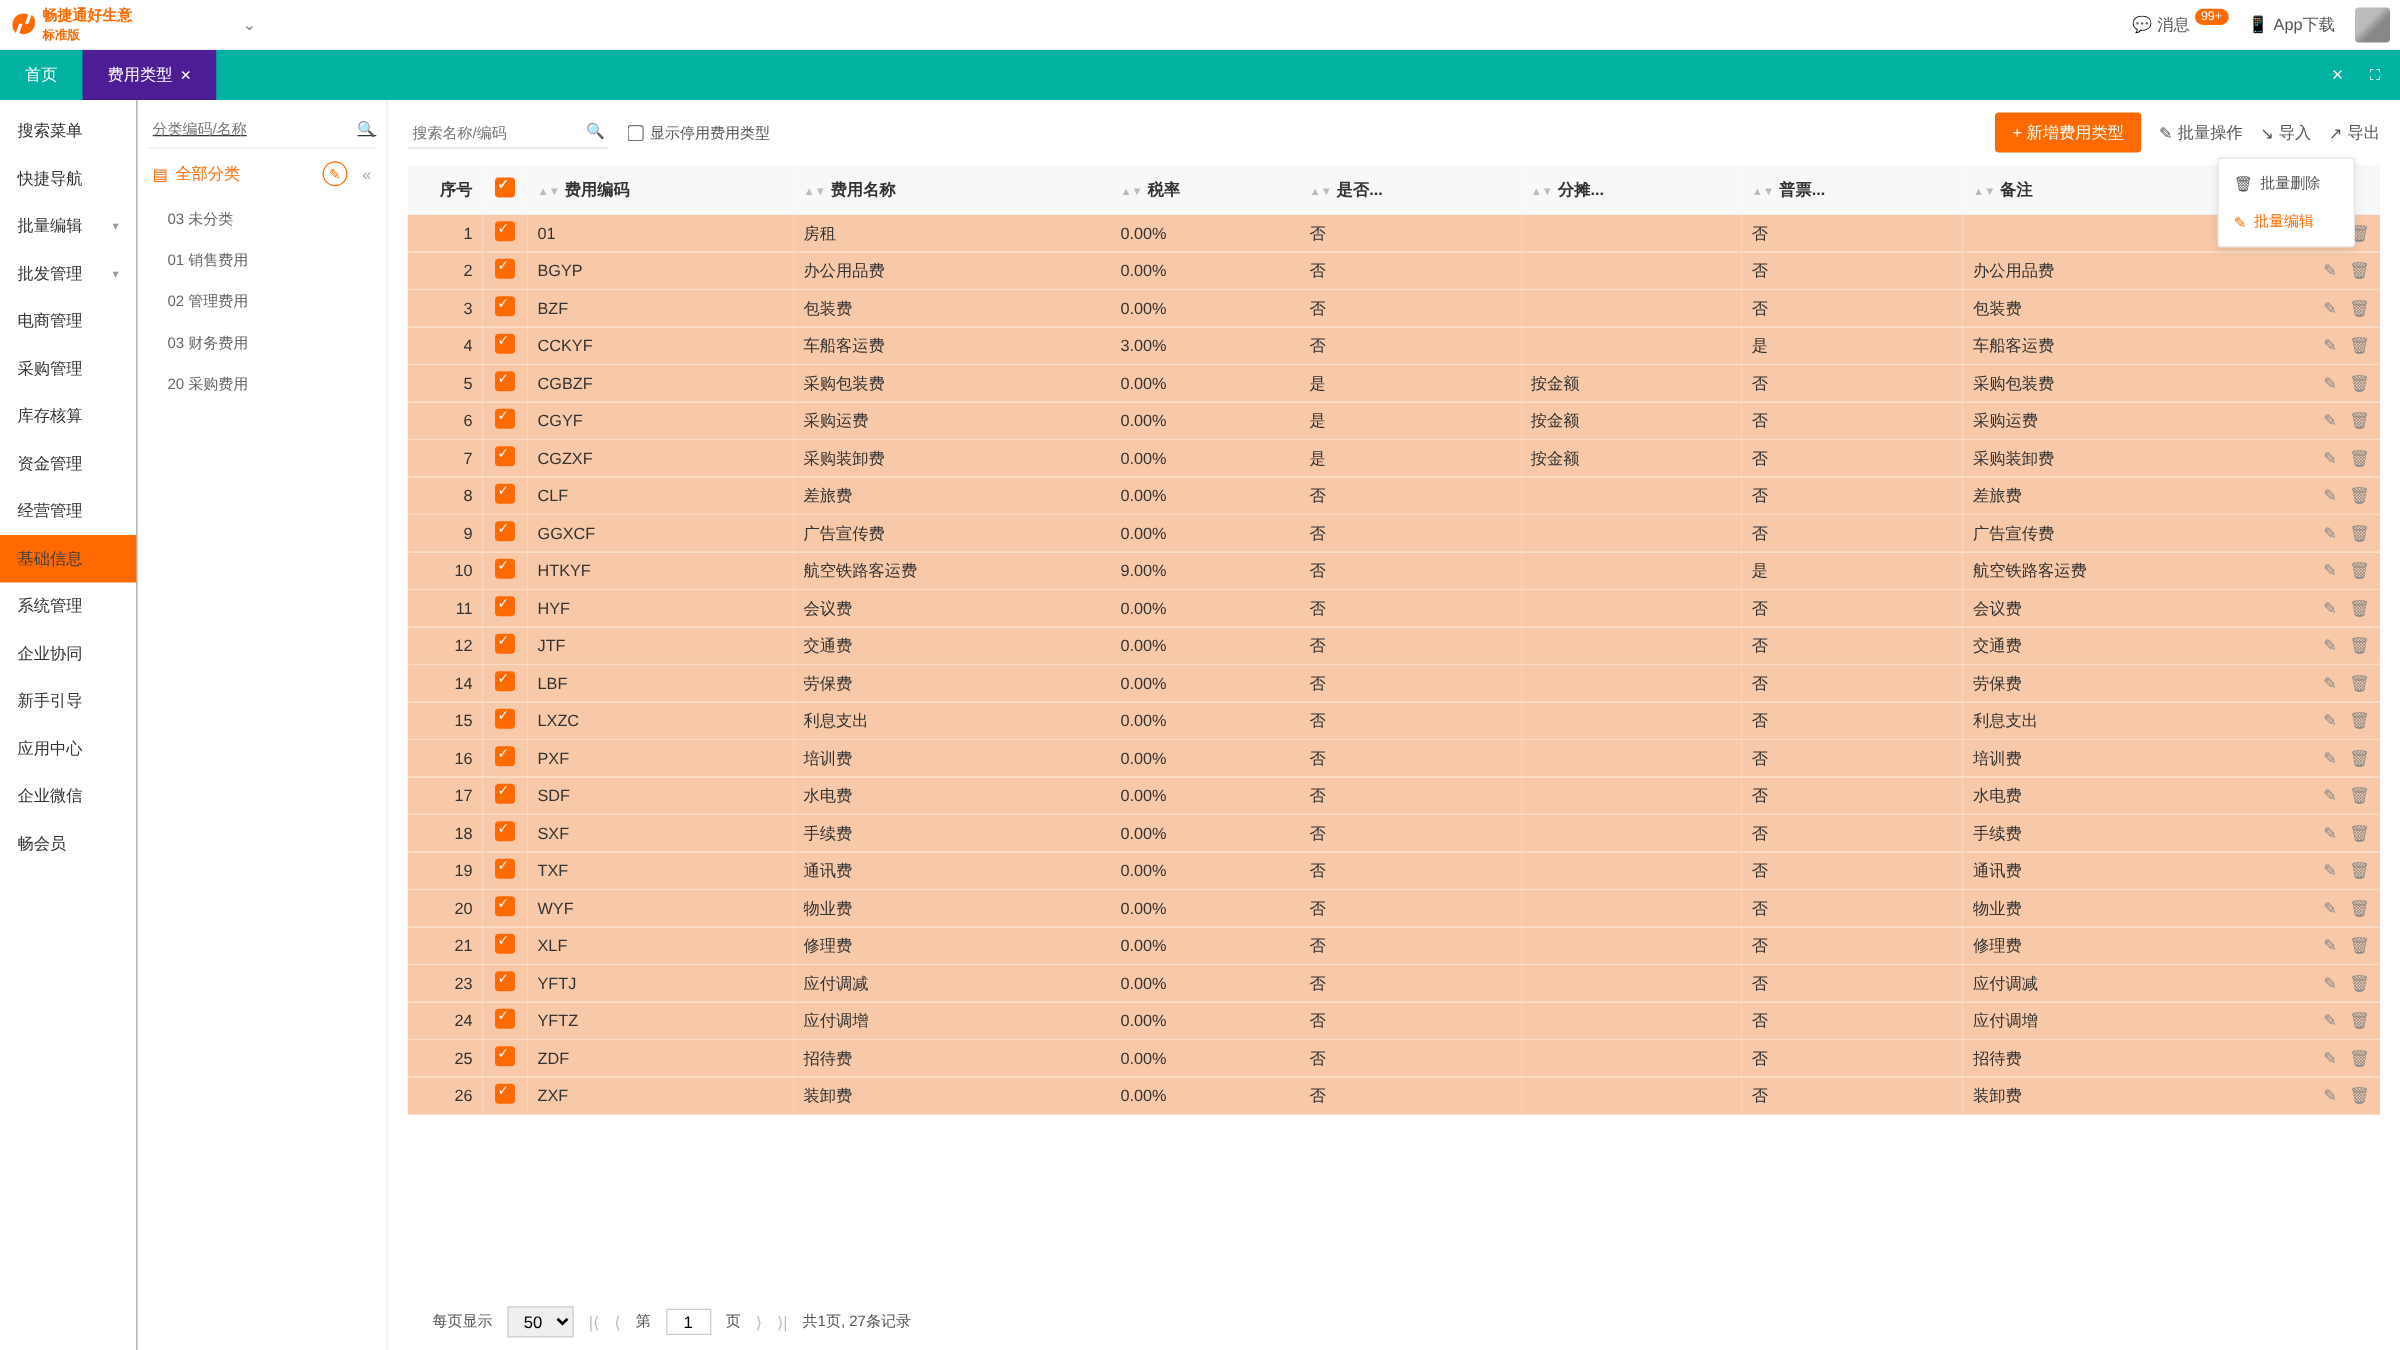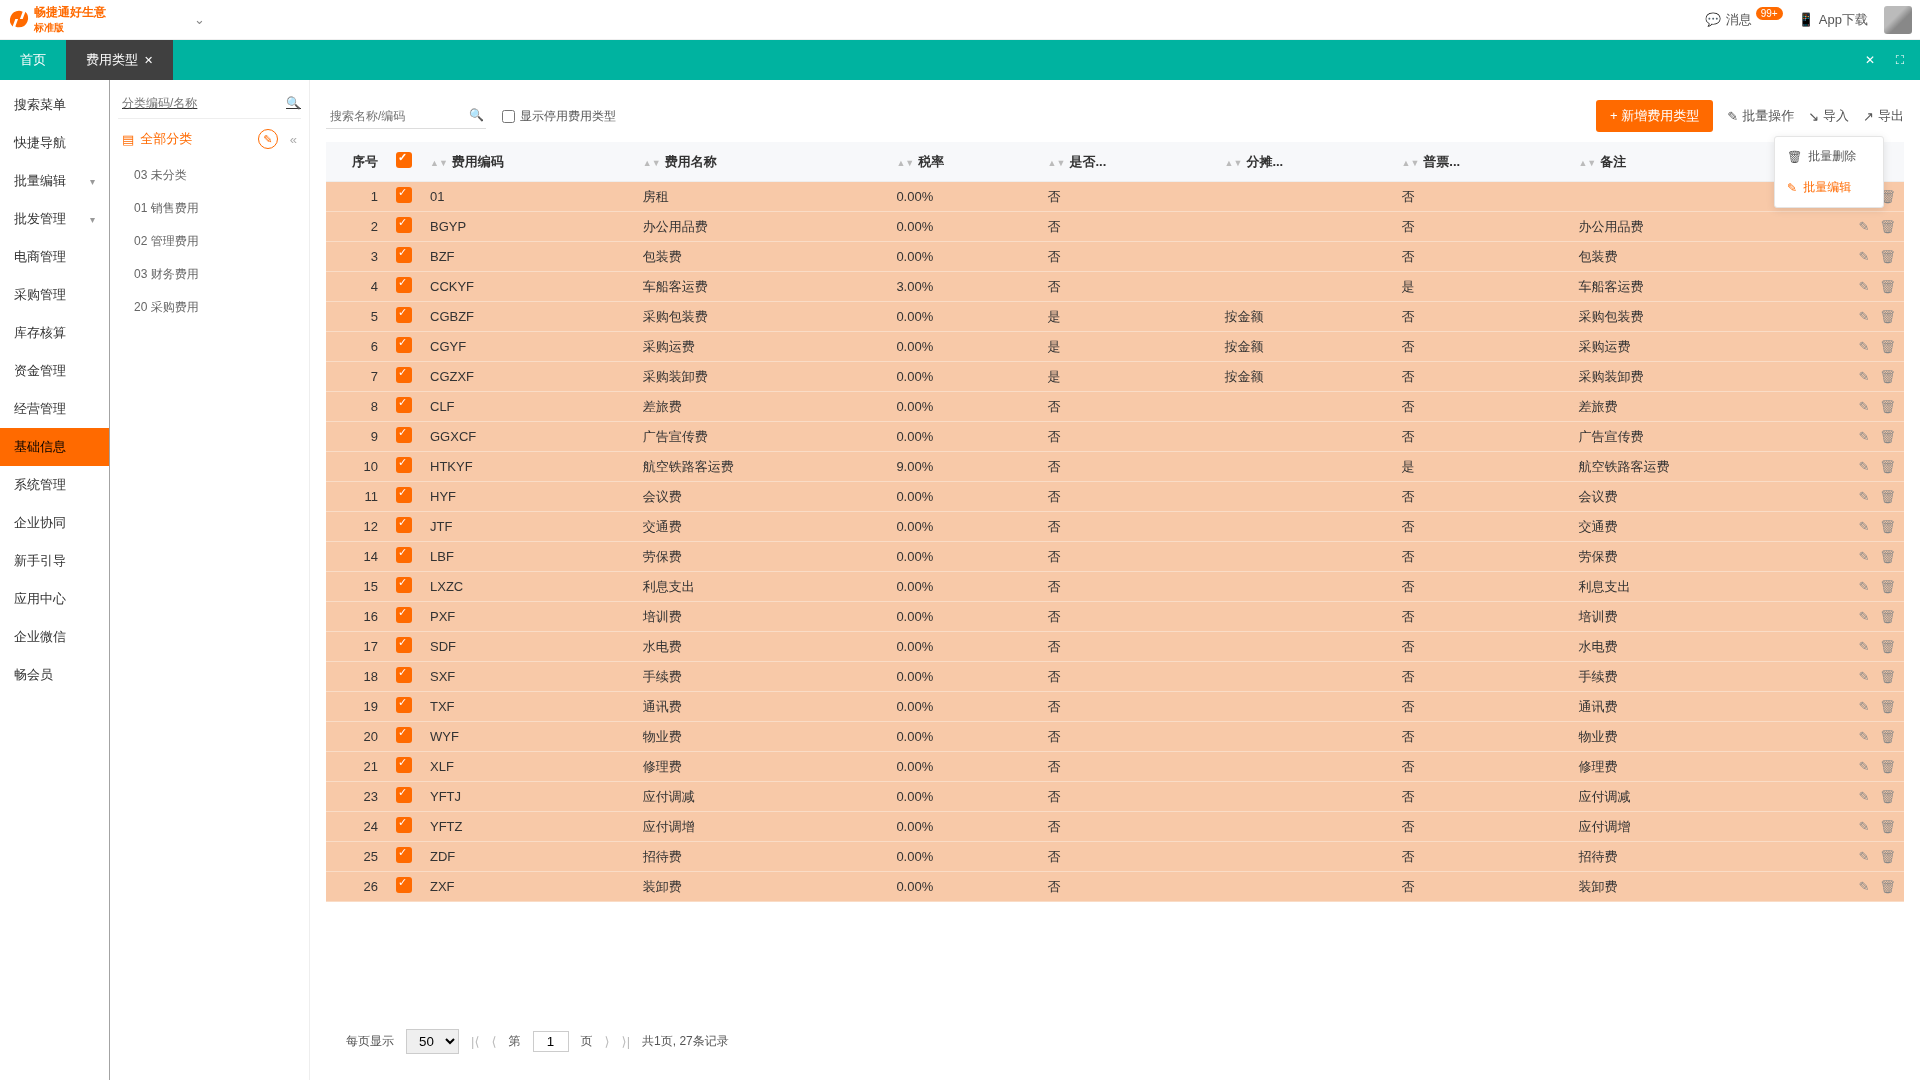--- a/index.html
+++ b/index.html
@@ -10,40 +10,40 @@
 .logo { display: flex; align-items: center; gap: 4px; color: #ff6a00; font-weight: bold; font-size: 12px; }
 .logo svg { fill: #ff6a00; }
 .logo-sub { font-size: 10px; color: #ff6a00; display: block; }
 .store { color: #888; font-size: 13px; margin-left: 20px; display: flex; align-items: center; gap: 6px; }
 .tb-right { display: flex; align-items: center; gap: 16px; font-size: 13px; color: #555; }
 .badge { background: #ff6a00; color: #fff; border-radius: 8px; font-size: 10px; padding: 1px 5px; position: relative; top: -6px; }
 .tb-item { display: flex; align-items: center; gap: 4px; cursor: pointer; }
 .avatar { width: 28px; height: 28px; background: linear-gradient(135deg,#bbb 40%,#888 60%); border-radius: 3px; }
 .tabsbar { background: #00b3a0; display: flex; align-items: center; position: relative; }
 .tab { padding: 0 20px; height: 40px; line-height: 40px; font-size: 13px; color: #fff; cursor: pointer; }
-.tab.active { background: #404040; }
+.tab.active { background: #4c1d95; }
 .tab-close { margin-left: 6px; font-size: 11px; }
 .tabsbar-right { margin-left: auto; display: flex; align-items: center; gap: 10px; padding-right: 10px; }
 .tb-icon { width: 20px; height: 20px; color: #fff; cursor: pointer; display: flex; align-items: center; justify-content: center; }
 .main { display: grid; grid-template-columns: 110px 1fr; min-height: 0; }
 .sidebar { background: #fff; padding: 6px 0; font-size: 13px; border-right: 1px solid #a3a3a3; }
 .side-item { padding: 10px 14px; cursor: pointer; color: #333; display: flex; align-items: center; justify-content: space-between; }
-.side-item.active { background: #ff6a00; color: #000000; }
+.side-item.active { background: #ff6a00; color: #404040; }
 .chev { font-size: 10px; color: #999; }
 .content { display: grid; grid-template-columns: 200px 1fr; min-height: 0; }
 .cat-panel { border-right: 1px solid #eee; padding: 8px; }
 .cat-search { display: flex; align-items: center; border-bottom: 1px solid #eee; padding: 4px 0; text-decoration: underline; }
 .cat-search input { border: none; outline: none; flex: 1; font-size: 12px; padding: 4px; }
 .all-cat { display: flex; align-items: center; justify-content: space-between; padding: 10px 4px; color: #ff6a00; font-size: 13px; }
 .all-cat-left { display: flex; align-items: center; gap: 6px; }
 .edit-circle { width: 20px; height: 20px; border: 1px solid #ff6a00; border-radius: 50%; display: flex; align-items: center; justify-content: center; color: #ff6a00; font-size: 11px; }
 .collapse-chev { color: #aaa; margin-left: 6px; cursor: pointer; }
 .cat-list { padding-left: 16px; font-size: 12px; color: #666; }
 .cat-list div { padding: 8px 0; cursor: pointer; }
-.work { display: flex; flex-direction: column; min-height: 0; padding: 0 0 16px 16px; margin-top: 10px; }
+.work { display: flex; flex-direction: column; min-height: 0; padding: 0 0 0 16px; }
 .toolbar { display: flex; align-items: center; justify-content: space-between; padding: 10px 16px 10px 0; }
 .tl-left { display: flex; align-items: center; gap: 16px; }
 .search2 { border: none; border-bottom: 1px solid #ddd; outline: none; padding: 5px 24px 5px 4px; font-size: 12px; width: 160px; }
 .search-wrap { position: relative; }
 .search-wrap .sicon { position: absolute; right: 2px; top: 4px; color: #ff6a00; }
 .chk { display: flex; align-items: center; gap: 5px; color: #555; cursor: pointer; }
 .tl-right { display: flex; align-items: center; gap: 14px; position: relative; }
 .btn-primary { background: #ff6a00; color: #fff; border: none; padding: 7px 14px; font-size: 13px; border-radius: 3px; cursor: pointer; }
 .link-btn { color: #555; font-size: 13px; cursor: pointer; display: flex; align-items: center; gap: 4px; }
 .dropdown { position: absolute; top: 36px; left: 178px; background: #fff; border: 1px solid #e5e5e5; box-shadow: 0 2px 8px rgba(0,0,0,.1); border-radius: 3px; padding: 4px 0; width: 110px; z-index: 10; }

